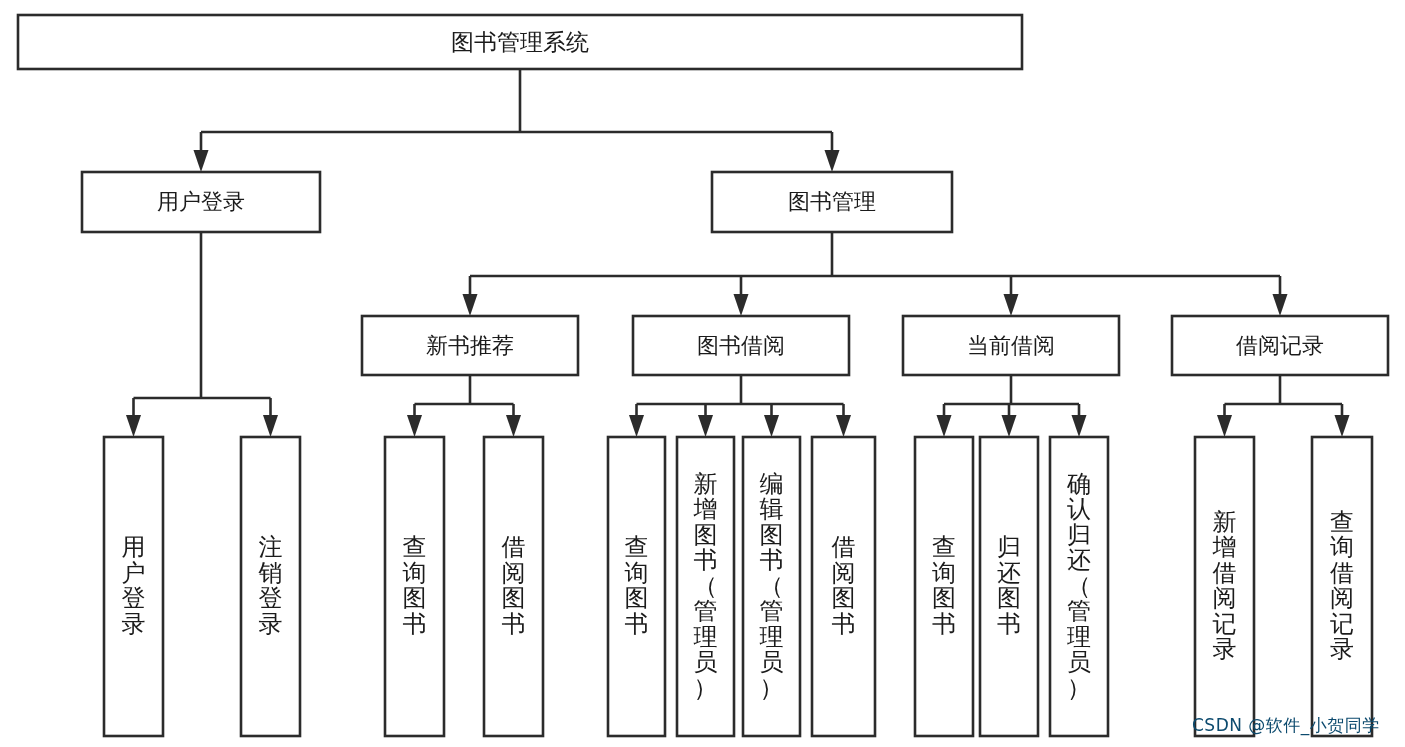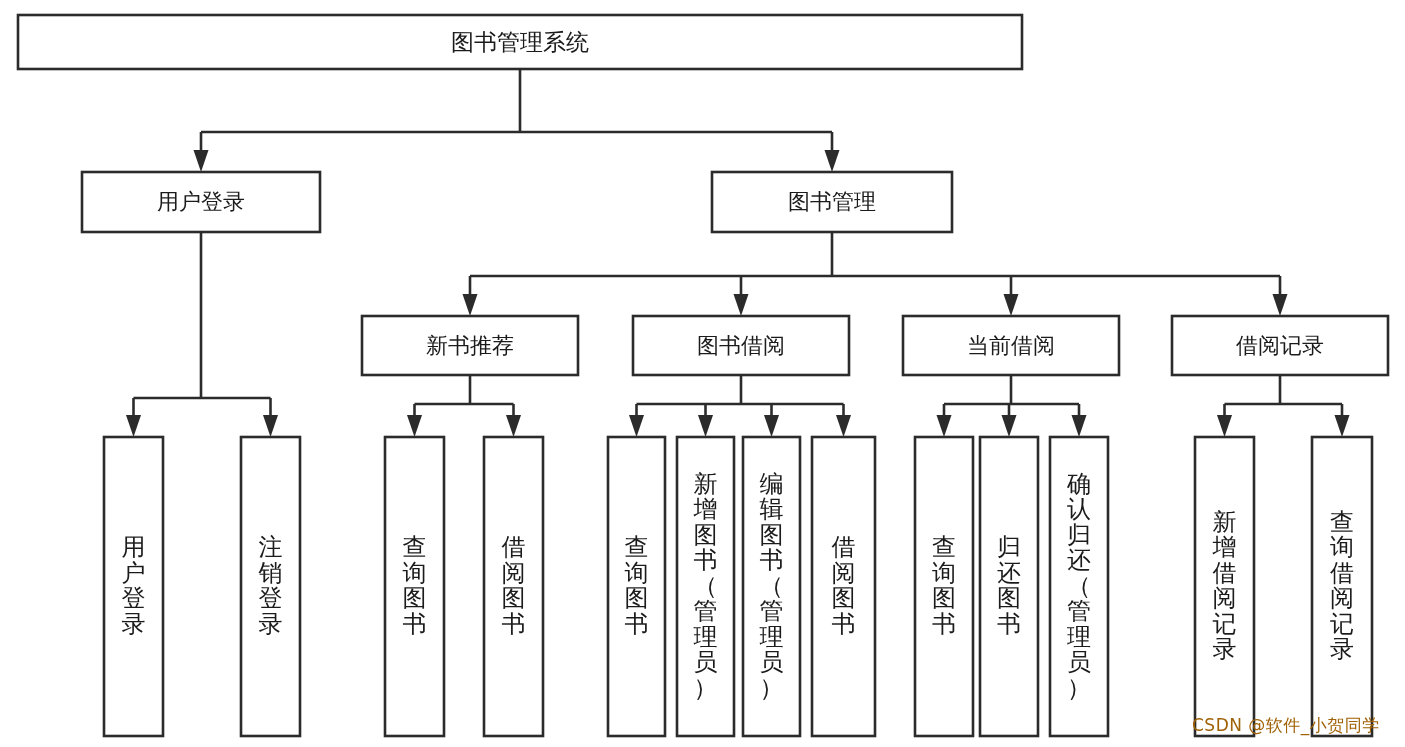--- a/index.html
+++ b/index.html
@@ -26,21 +26,21 @@
     text-anchor:middle;
   }
   .root-label{font-size:23px;}
   .edge{stroke:#2b2b2b;stroke-width:2.6;fill:none;}
   .arrow-head{fill:#2b2b2b;stroke:none;}
   .watermark{
     position:absolute;
     left:1192px;top:714px;
     font-family:"DejaVu Sans","Liberation Sans",sans-serif;
     font-size:17px;
-    color:#a16207;
+    color:#0c4a6e;
     white-space:nowrap;
     letter-spacing:0.5px;
     pointer-events:none;
   }
 </style>
 </head>
 <body>
 
 <svg id="diagram" viewBox="0 0 1405 747" xmlns="http://www.w3.org/2000/svg">
   <g id="edge-layer">

